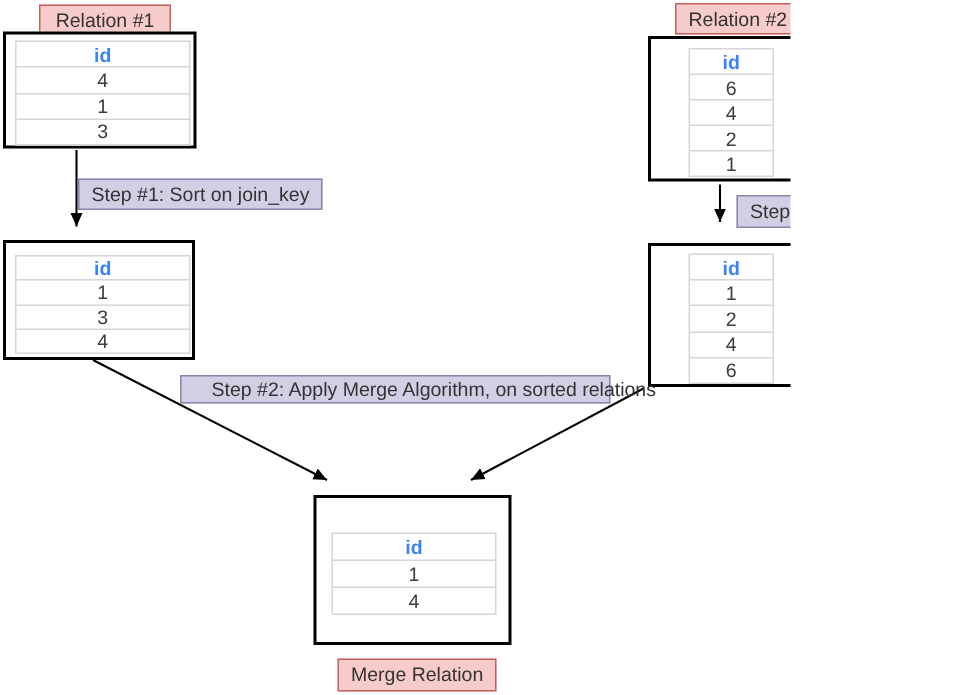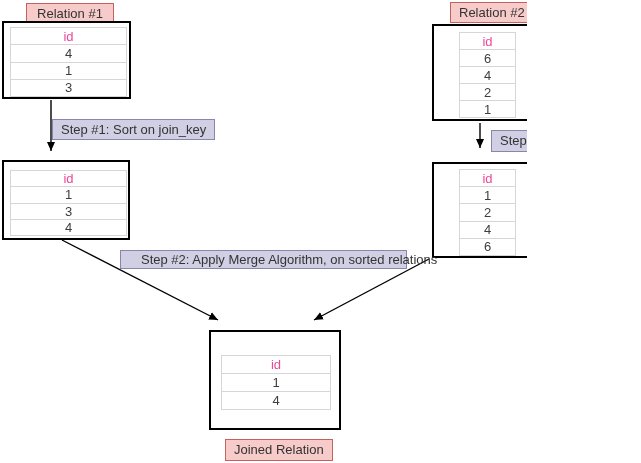--- a/index.html
+++ b/index.html
@@ -11,21 +11,21 @@
   .box { position:absolute; background:#ffffff; border:2px solid #000000; box-sizing:border-box; }
   .itable {
     position:absolute; display:flex; flex-direction:column;
     border:1px solid #d6d6d6; background:#ffffff; box-sizing:border-box;
   }
   .cell {
     flex:1; display:flex; align-items:center; justify-content:center;
     font-size:13px; color:#3d3d3d; border-bottom:1px solid #d6d6d6;
   }
   .cell:last-child { border-bottom:none; }
-  .cell.head { font-weight:normal; color:#ec4899; }
+  .cell.head { font-weight:bold; color:#3b82f6; }
   .tag {
     position:absolute; font-size:13px; color:#333333; line-height:15px;
     padding:2px 8px; border:1px solid; white-space:nowrap; box-sizing:border-box;
   }
   .tag.pink { background:#f6cbc9; border-color:#c4625d; }
   .tag.lav  { background:#d1cfe3; border-color:#8886ad; }
 </style>
 </head>
 <body>
 
@@ -92,15 +92,15 @@
   <div class="tag lav" style="left:120px; top:250px; width:287px; height:19px; line-height:13px; text-align:center; padding:2px 20px;">Step #2: Apply Merge Algorithm, on sorted relations</div>
 
   <div class="box" style="left:209px; top:330px; width:132px; height:100px;">
     <div class="itable" style="left:10px; top:23px; width:110px; height:55px;">
       <div class="cell head">id</div>
       <div class="cell">1</div>
       <div class="cell">4</div>
     </div>
   </div>
 
-  <div class="tag pink" style="left:225px; top:439px; min-width:102px; height:22px; line-height:16px; text-align:center;">Joined Relation</div>
+  <div class="tag pink" style="left:225px; top:439px; min-width:102px; height:22px; line-height:16px; text-align:center;">Merge Relation</div>
 
 </div>
 
 </body></html>

